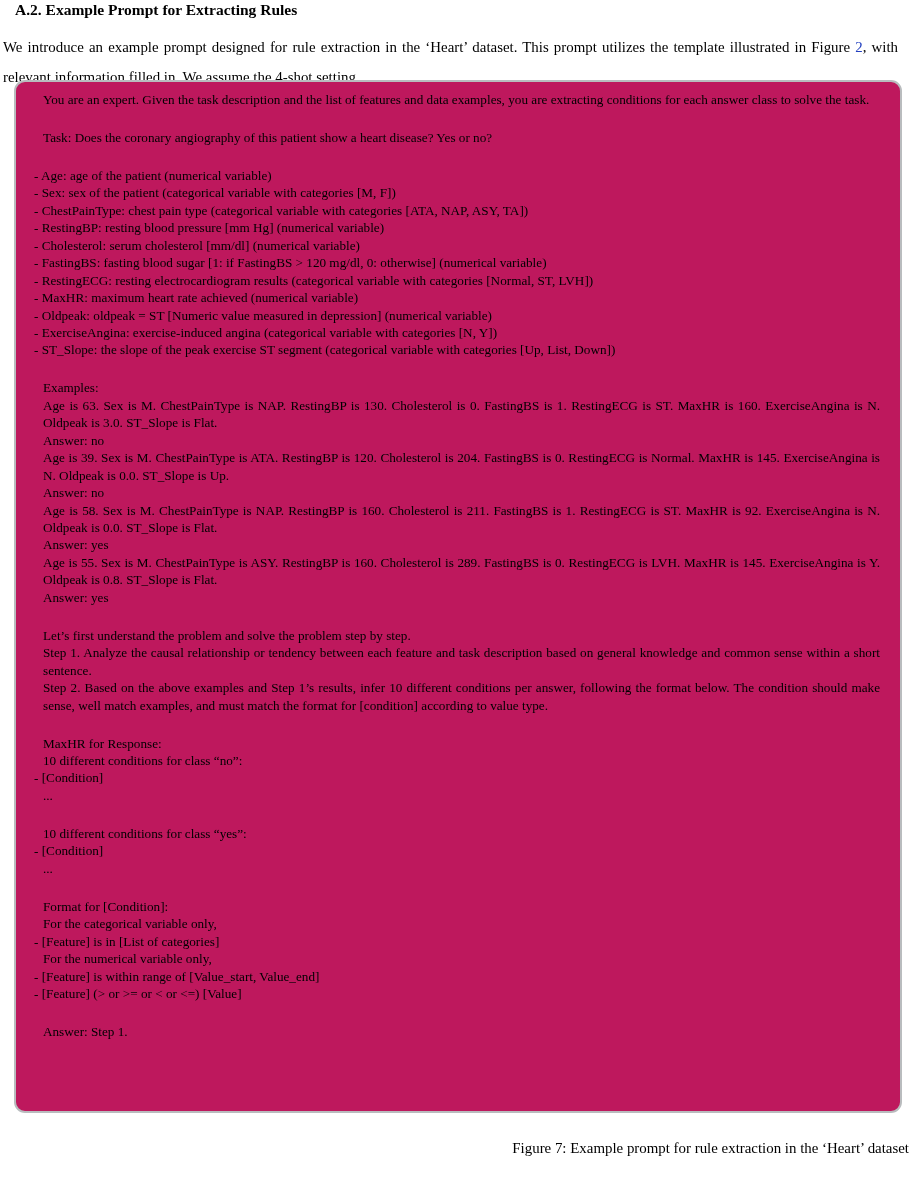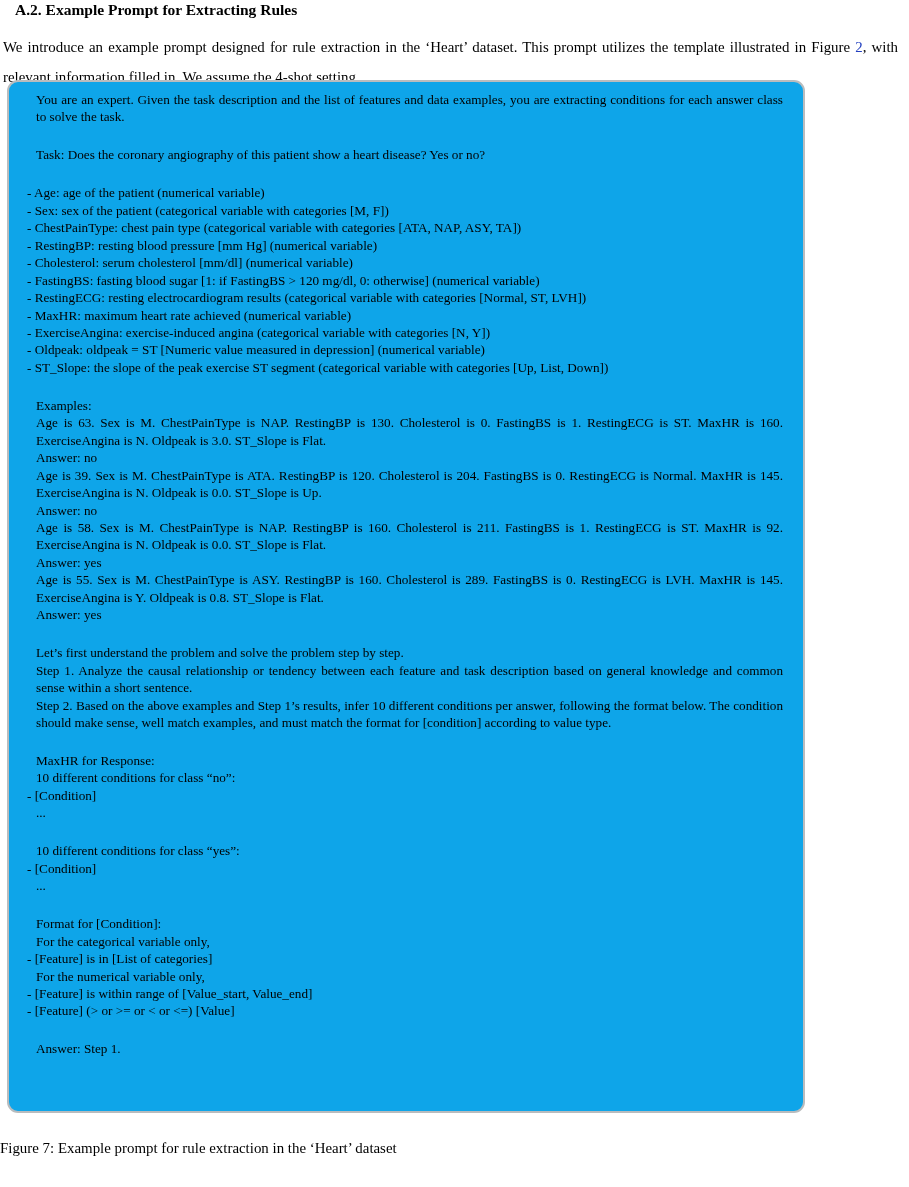--- a/index.html
+++ b/index.html
@@ -41,47 +41,47 @@
     text-align: justify;
   }
   .figure-link {
     color: #2340c0;
     cursor: pointer;
     text-decoration: none;
   }
   .prompt-box {
     position: absolute;
     top: 80px;
-    left: 7px;
-    width: 798px;
+    left: 14px;
+    width: 888px;
     height: 1033px;
     box-sizing: border-box;
     border: 2px solid #b9bcbe;
     border-radius: 11px;
     padding: 9px 20px 12px 27px;
     font-size: 13.2px;
-    background: #0ea5e9;
+    background: #be185d;
     overflow: hidden;
   }
   .prompt-line {
     line-height: 17.45px;
     text-align: justify;
   }
   .prompt-line.item {
     margin-left: -9px;
   }
   .prompt-line.blank {
     height: 20.5px;
   }
   .figure-caption {
     position: absolute;
     top: 1139px;
     left: 0;
     width: 909px;
-    text-align: left;
+    text-align: right;
     font-size: 14.9px;
     line-height: 19px;
   }
 </style>
 </head>
 <body>
 
 <div class="page">
 
   <div class="section-heading">A.2. Example Prompt for Extracting Rules</div>
@@ -96,22 +96,22 @@
       <div class="prompt-line para">Task: Does the coronary angiography of this patient show a heart disease? Yes or no?</div>
       <div class="prompt-line blank"></div>
       <div class="prompt-line item">- Age: age of the patient (numerical variable)</div>
       <div class="prompt-line item">- Sex: sex of the patient (categorical variable with categories [M, F])</div>
       <div class="prompt-line item">- ChestPainType: chest pain type (categorical variable with categories [ATA, NAP, ASY, TA])</div>
       <div class="prompt-line item">- RestingBP: resting blood pressure [mm Hg] (numerical variable)</div>
       <div class="prompt-line item">- Cholesterol: serum cholesterol [mm/dl] (numerical variable)</div>
       <div class="prompt-line item">- FastingBS: fasting blood sugar [1: if FastingBS &gt; 120 mg/dl, 0: otherwise] (numerical variable)</div>
       <div class="prompt-line item">- RestingECG: resting electrocardiogram results (categorical variable with categories [Normal, ST, LVH])</div>
       <div class="prompt-line item">- MaxHR: maximum heart rate achieved (numerical variable)</div>
+      <div class="prompt-line item">- Oldpeak: oldpeak = ST [Numeric value measured in depression] (numerical variable)</div>
       <div class="prompt-line item">- ExerciseAngina: exercise-induced angina (categorical variable with categories [N, Y])</div>
-      <div class="prompt-line item">- Oldpeak: oldpeak = ST [Numeric value measured in depression] (numerical variable)</div>
       <div class="prompt-line item">- ST_Slope: the slope of the peak exercise ST segment (categorical variable with categories [Up, List, Down])</div>
       <div class="prompt-line blank"></div>
       <div class="prompt-line para">Examples:</div>
       <div class="prompt-line para">Age is 63. Sex is M. ChestPainType is NAP. RestingBP is 130. Cholesterol is 0. FastingBS is 1. RestingECG is ST. MaxHR is 160. ExerciseAngina is N. Oldpeak is 3.0. ST_Slope is Flat.</div>
       <div class="prompt-line para">Answer: no</div>
       <div class="prompt-line para">Age is 39. Sex is M. ChestPainType is ATA. RestingBP is 120. Cholesterol is 204. FastingBS is 0. RestingECG is Normal. MaxHR is 145. ExerciseAngina is N. Oldpeak is 0.0. ST_Slope is Up.</div>
       <div class="prompt-line para">Answer: no</div>
       <div class="prompt-line para">Age is 58. Sex is M. ChestPainType is NAP. RestingBP is 160. Cholesterol is 211. FastingBS is 1. RestingECG is ST. MaxHR is 92. ExerciseAngina is N. Oldpeak is 0.0. ST_Slope is Flat.</div>
       <div class="prompt-line para">Answer: yes</div>
       <div class="prompt-line para">Age is 55. Sex is M. ChestPainType is ASY. RestingBP is 160. Cholesterol is 289. FastingBS is 0. RestingECG is LVH. MaxHR is 145. ExerciseAngina is Y. Oldpeak is 0.8. ST_Slope is Flat.</div>

